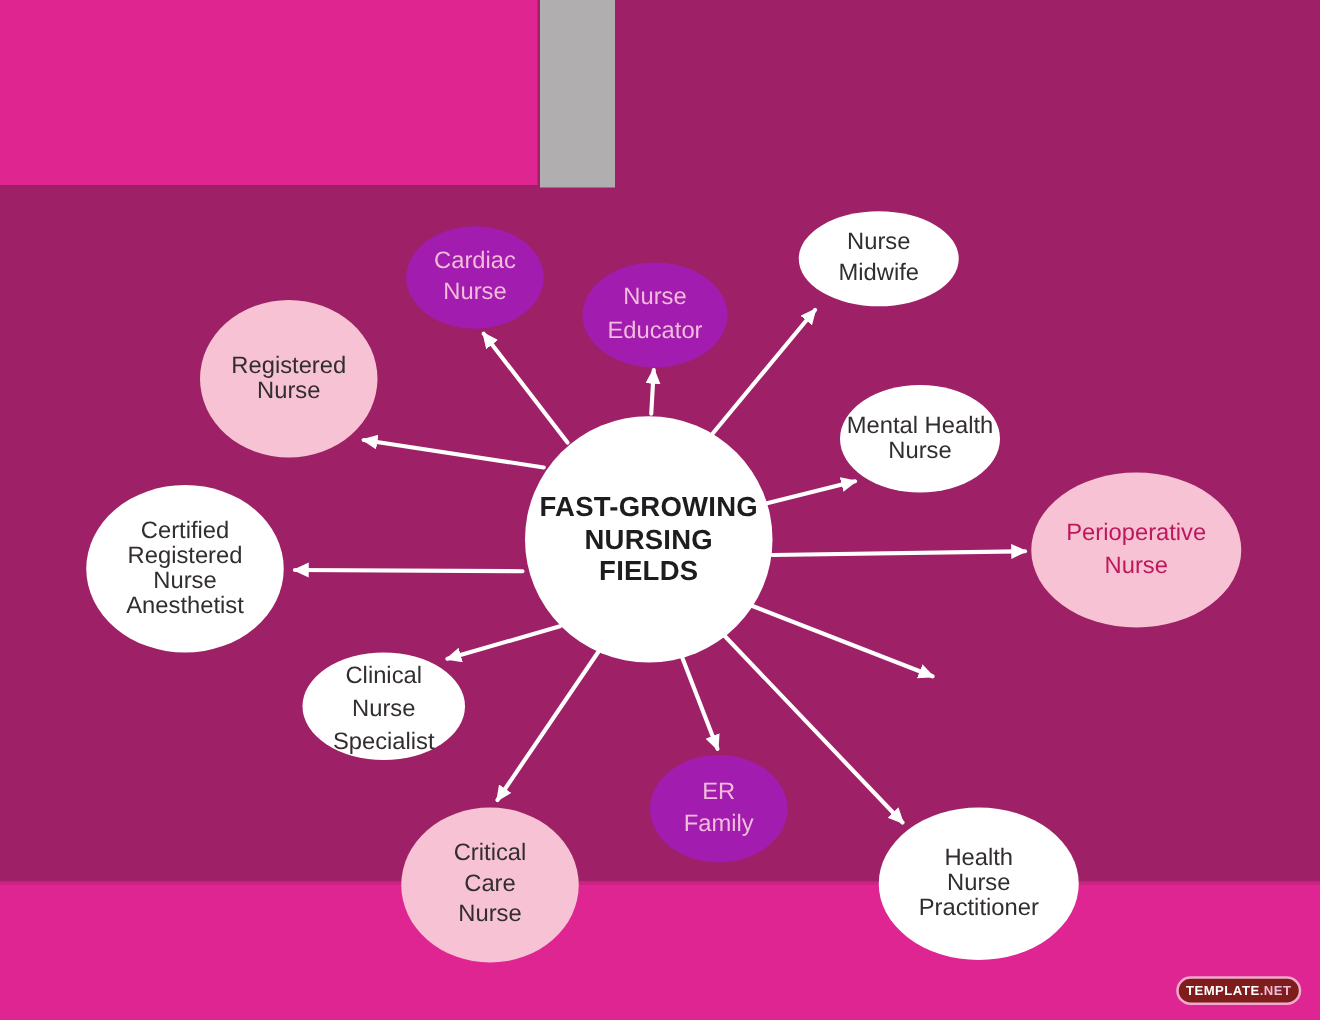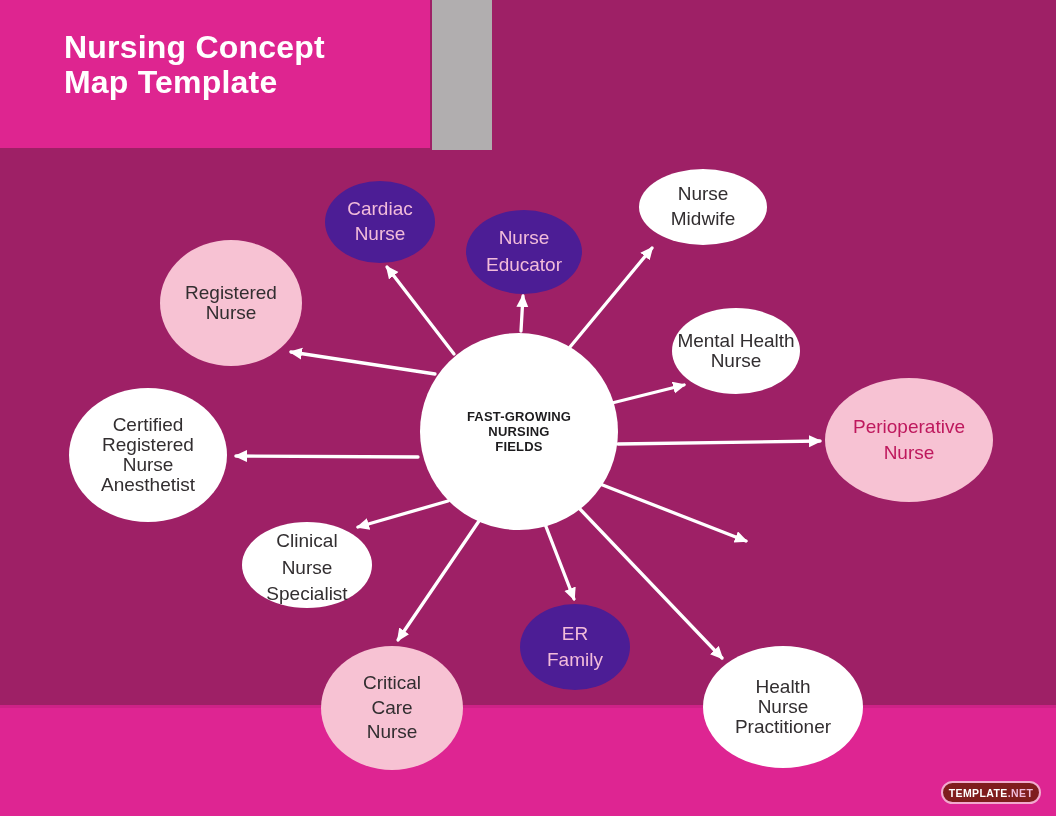--- a/index.html
+++ b/index.html
@@ -56,32 +56,32 @@
     display: flex;
     align-items: center;
     justify-content: center;
     text-align: center;
   }
   .node-label {
     font-size: 19px;
     white-space: pre-line;
     display: block;
   }
-  .fill-pink      { background: #4c1d95; }
+  .fill-pink      { background: #a21caf; }
   .fill-lightpink { background: #F7C2D3; }
   .fill-white     { background: #FFFFFF; }
   .text-dark  { color: #322E30; }
   .text-light { color: #F2BCDA; }
   .text-white { color: #be185d; }
 
   .center-node {
     background: #FFFFFF;
   }
   .center-node .node-label {
-    font-size: 13px;
+    font-size: 22px;
     font-weight: 700;
     line-height: 1.18;
     color: #1D1C1E;
     letter-spacing: 0.2px;
   }
 
   
   .arrows {
     position: absolute;
     left: 0; top: 0;
@@ -116,22 +116,20 @@
 </style>
 </head>
 <body>
 
 <div class="canvas">
 
   <div class="header-band"></div>
   <div class="gray-bar"></div>
   <div class="bottom-band"></div>
 
-  <h1 class="title">Nursing Concept
-Map Template</h1>
 
   <div class="node fill-pink" style="left:325px;top:181px;width:110px;height:82px;">
     <span class="node-label text-light" style="line-height:1.3;">Cardiac
 Nurse</span>
   </div>
 
   <div class="node fill-pink" style="left:466px;top:210px;width:116px;height:84px;">
     <span class="node-label text-light" style="line-height:1.4;">Nurse
 Educator</span>
   </div>

